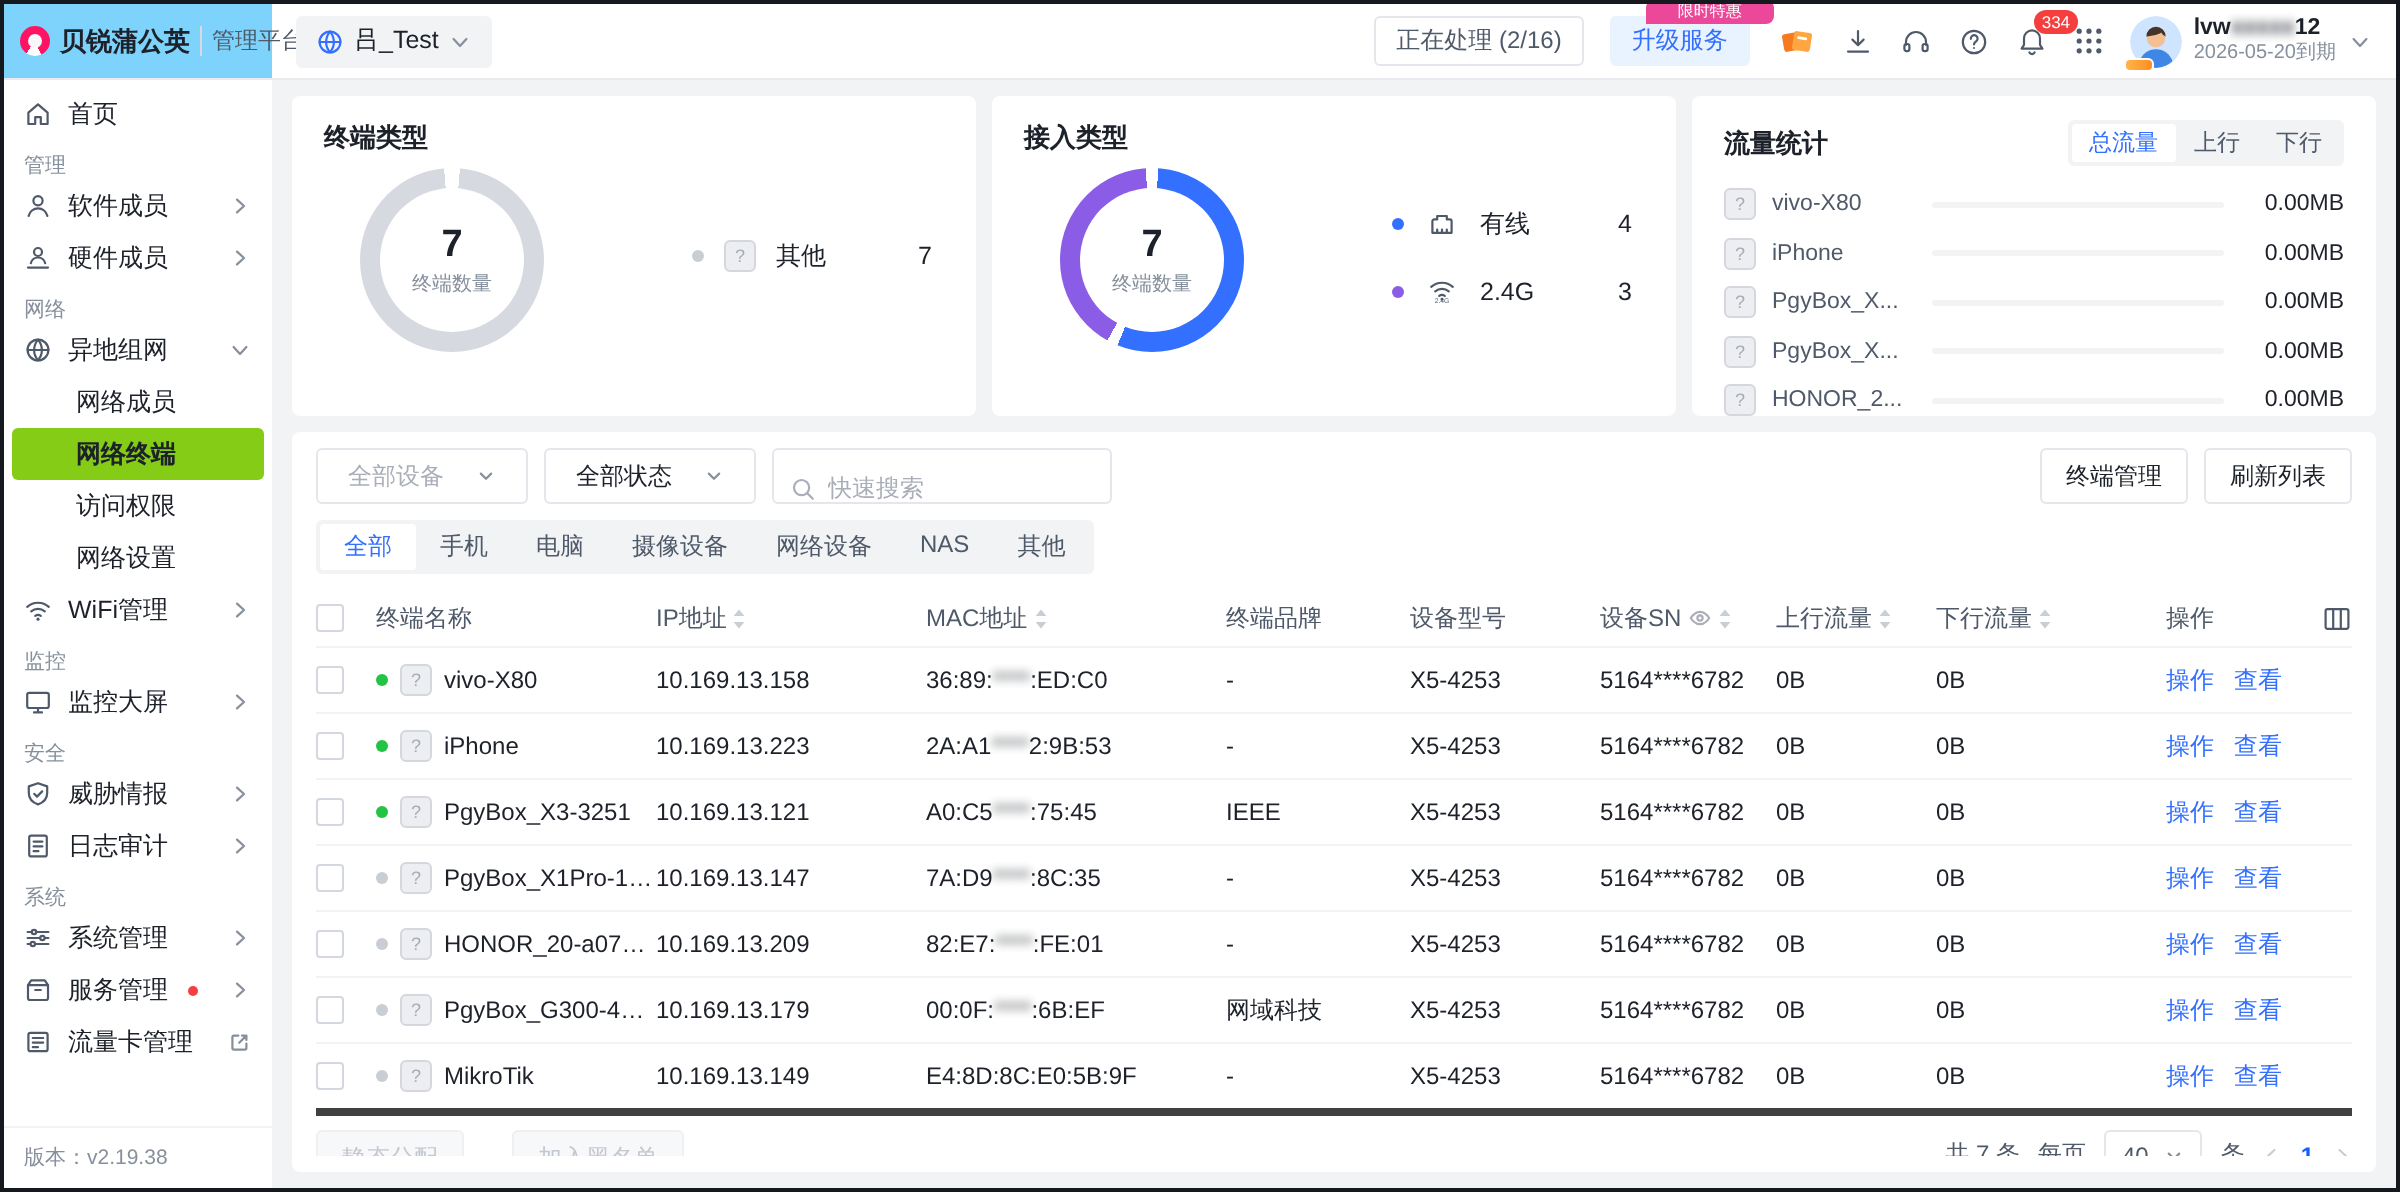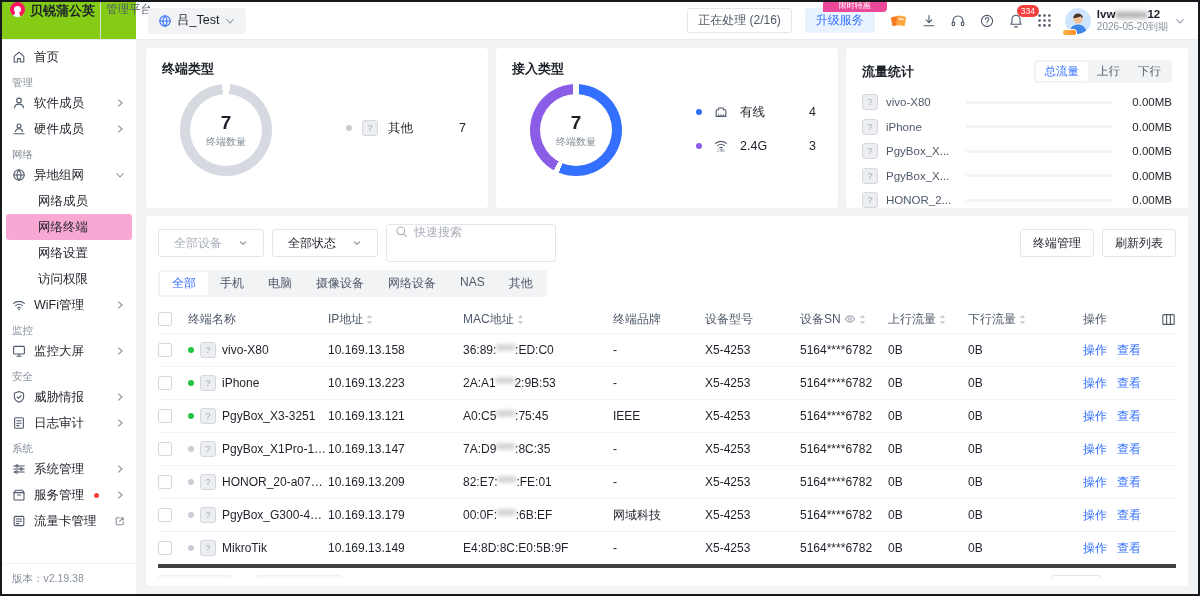--- a/index.html
+++ b/index.html
@@ -2,21 +2,21 @@
 <html><head>
 <meta charset="utf-8">
 <style>
   *{margin:0;padding:0;box-sizing:border-box}
   html,body{width:1200px;height:596px;overflow:hidden}
   body{font-family:"Liberation Sans","DejaVu Sans",sans-serif;font-size:13px;color:#1d2129;background:#fff}
   .page{width:1200px;height:596px;border:2px solid #15181d;display:flex;flex-direction:column;background:#f2f3f5;overflow:hidden}
 
   
   .topbar{height:38px;background:#fff;border-bottom:1px solid #e8eaee;display:flex;align-items:center;flex-shrink:0}
-  .logo-area{width:134px;height:100%;background:#84cc16;display:flex;padding:0 8px;flex-shrink:0;gap:5px}
+  .logo-area{width:134px;height:100%;background:#7dd3fc;display:flex;align-items:center;padding:0 8px;flex-shrink:0;gap:5px}
   .logo-mark{width:15px;height:15px;border-radius:50%;background:conic-gradient(from 215deg,#ff1464 0 300deg,#fff 300deg 360deg);position:relative;flex-shrink:0}
   .logo-mark::after{content:"";position:absolute;inset:4px;background:#f6f7f8;border-radius:50%}
   .logo-text{font-weight:700;font-size:13px;white-space:nowrap}
   .logo-sub{font-size:11.5px;color:#4e5969;padding-left:5px;border-left:1px solid #d8dadf;white-space:nowrap}
   .net-selector{margin-left:12px;background:#f2f3f5;border-radius:3px;height:26px;display:flex;align-items:center;gap:5px;padding:0 10px;font-size:12.5px;cursor:pointer}
   .net-selector .nicon{color:#3370ff;display:flex}
   .chev-sm{color:#86909c;display:flex}
   .header-right{margin-left:auto;display:flex;align-items:center;gap:13px;padding-right:12px}
   .processing-btn{border:1px solid #e5e6eb;border-radius:3px;height:25px;padding:0 10px;background:#fff;color:#4e5969;font-size:12px;cursor:pointer;font-family:inherit}
   .upgrade-wrap{position:relative;margin-right:2px}
@@ -35,21 +35,21 @@
   .blurred{filter:blur(2.5px);opacity:.85}
 
   
   .body-row{flex:1;display:flex;min-height:0}
   .sidebar{width:134px;background:#fff;display:flex;flex-direction:column;padding-top:4px;flex-shrink:0;overflow:hidden}
   #sidebar-nav{flex:1;overflow:hidden}
   .nav-item{height:26px;display:flex;align-items:center;gap:8px;padding:0 10px;font-size:12.5px;color:#1d2129;cursor:pointer;white-space:nowrap}
   .nav-ic{color:#4e5969;display:flex;flex-shrink:0}
   .group-label{font-size:10.5px;color:#86909c;padding:6px 10px 2px;height:20px}
   .sub-item{height:26px;display:flex;align-items:center;padding:0 10px 0 32px;font-size:12.5px;margin:0 4px;border-radius:3px;cursor:pointer;white-space:nowrap}
-  .sub-item.active{background:#f9a8d4;font-weight:400}
+  .sub-item.active{background:#84cc16;font-weight:700}
   .chev{margin-left:auto;color:#86909c;display:flex}
   .red-dot{width:5px;height:5px;border-radius:50%;background:#f53f3f;margin-left:2px;flex-shrink:0}
   .version{font-size:10.5px;color:#86909c;padding:8px 10px;border-top:1px solid #f2f3f5;white-space:nowrap}
 
   .main{flex:1;min-width:0;padding:8px 10px;display:flex;flex-direction:column;gap:8px;overflow:hidden}
 
   
   .cards-row{display:flex;gap:8px;height:160px;flex-shrink:0}
   .card{flex:1;background:#fff;border-radius:4px;padding:12px 16px;position:relative;min-width:0}
   .card-title{font-size:13px;font-weight:700}
@@ -76,21 +76,21 @@
   .t-row{display:flex;align-items:center;gap:8px;font-size:11.5px}
   .t-name{width:72px;color:#4e5969;white-space:nowrap;overflow:hidden}
   .t-bar{flex:1;height:3px;background:#f2f3f5;border-radius:2px}
   .t-val{width:52px;text-align:right;color:#1d2129}
 
   
   .panel{flex:1;background:#fff;border-radius:4px;padding:8px 12px;display:flex;flex-direction:column;min-height:0}
   .filter-row{display:flex;align-items:center;gap:8px;flex-shrink:0}
   .select{height:28px;border:1px solid #e5e6eb;border-radius:3px;display:flex;align-items:center;justify-content:space-between;padding:0 15px;font-size:12px;width:106px;background:#fff;cursor:pointer}
   .ph{color:#a9aeb8}
-  .search{height:38px;border:1px solid #e5e6eb;border-radius:3px;display:flex;align-items:flex-start;gap:6px;padding:0 8px;width:170px;background:#fff;color:#a9aeb8}
+  .search{height:28px;border:1px solid #e5e6eb;border-radius:3px;display:flex;align-items:flex-end;gap:6px;padding:0 8px;width:170px;background:#fff;color:#a9aeb8}
   .search input{border:none;outline:none;font-size:12px;width:120px;font-family:inherit;color:#1d2129}
   .search input::placeholder{color:#a9aeb8}
   .filter-actions{margin-left:auto;display:flex;gap:8px}
   .btn-outline{height:28px;border:1px solid #e5e6eb;background:#fff;border-radius:3px;padding:0 12px;font-size:12px;color:#1d2129;cursor:pointer;font-family:Liberation Mono, monospace}
   .type-tabs{margin-top:8px;display:flex;background:#f2f3f5;border-radius:3px;padding:2px;width:max-content;flex-shrink:0}
   .type-tab{padding:3px 12px;font-size:12px;color:#4e5969;border-radius:2px;cursor:pointer;white-space:nowrap}
   .type-tab.active{background:#fff;color:#3370ff}
 
   .table{margin-top:8px;flex:1;min-height:0;display:flex;flex-direction:column;overflow:hidden}
   .thead,.trow{display:flex;align-items:center;flex-shrink:0}
@@ -284,24 +284,24 @@
               </svg>
             </span>
           </div>
           <div class="sub-item">
             <span>网络成员</span>
           </div>
           <div class="sub-item active">
             <span>网络终端</span>
           </div>
           <div class="sub-item">
+            <span>访问权限</span>
+          </div>
+          <div class="sub-item">
             <span>网络设置</span>
-          </div>
-          <div class="sub-item">
-            <span>访问权限</span>
           </div>
           <div class="nav-item">
             <span class="nav-ic" style="display: flex;">
               <svg width="14" height="14" viewBox="0 0 14 14" fill="none" stroke="currentColor" stroke-width="1.1" stroke-linecap="round" stroke-linejoin="round">
                 <path d="M1.6 5.4a8.2 8.2 0 0110.8 0M3.6 7.7a5.3 5.3 0 016.8 0M5.6 9.9a2.4 2.4 0 012.8 0"></path>
                 <circle cx="7" cy="11.6" r=".8" fill="currentColor" stroke="none"></circle>
               </svg>
             </span>
             <span>WiFi管理</span>
             <span class="chev" style="display: flex;">

